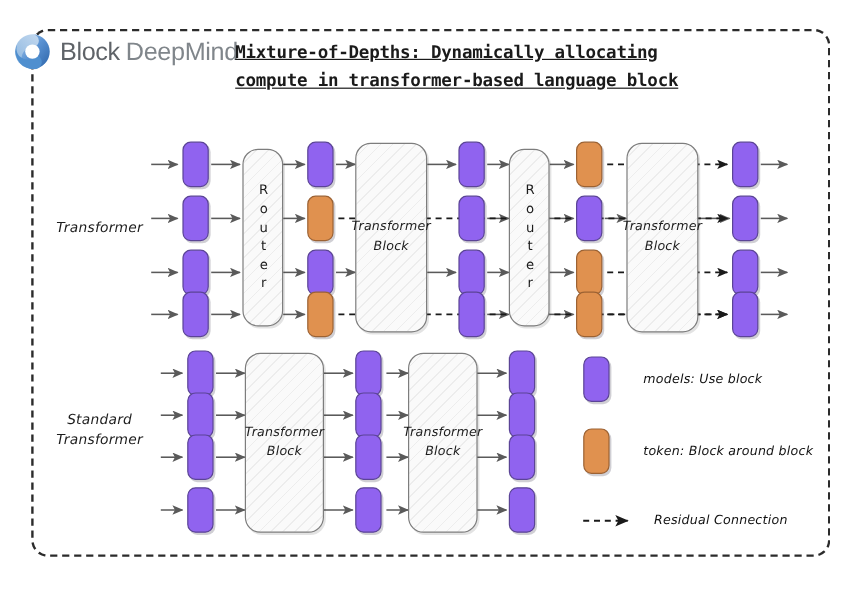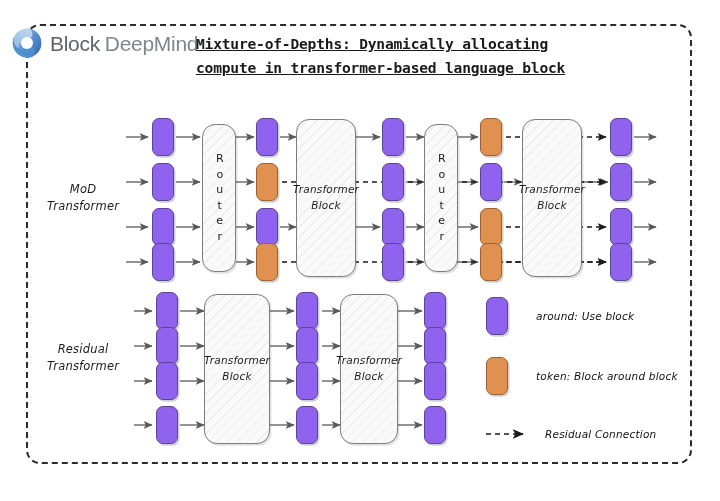--- a/index.html
+++ b/index.html
@@ -221,25 +221,24 @@
     </div>
   </div>
 
   <div id="figure-title">
     <span class="tline">Mixture-of-Depths: Dynamically allocating</span>
     <span class="tline">compute in transformer-based language block</span>
   </div>
 </div>
 
 <div class="row-label" id="label-mod">
-  <span class="ll">MoD</span>
   <span class="ll">Transformer</span>
 </div>
 <div class="row-label" id="label-standard">
-  <span class="ll">Residual</span>
+  <span class="ll">Standard</span>
   <span class="ll">Transformer</span>
 </div>
 
 <svg id="diagram-svg">
   <defs>
     <marker id="arw" markerWidth="7" markerHeight="6" refX="6.4" refY="3" orient="auto">
       <path d="M0,0 L7,3 L0,6 L1.6,3 Z" fill="#5a5a5a"></path>
     </marker>
     <marker id="arwd" markerWidth="7" markerHeight="6" refX="6.4" refY="3" orient="auto">
       <path d="M0,0 L7,3 L0,6 L1.6,3 Z" fill="#1a1a1a"></path>
@@ -398,21 +397,21 @@
 
 <div class="token use" style="left:424px;top:292px;"></div>
 <div class="token use" style="left:424px;top:327px;"></div>
 <div class="token use" style="left:424px;top:362px;"></div>
 <div class="token use" style="left:424px;top:406px;"></div>
 
 <div id="legend">
 
   <div class="legend-row" id="legend-row-use">
     <div class="legend-swatch use"></div>
-    <span class="legend-text">around: Use block</span>
+    <span class="legend-text">models: Use block</span>
   </div>
 
   <div class="legend-row" id="legend-row-route">
     <div class="legend-swatch route"></div>
     <span class="legend-text">token: Block around block</span>
   </div>
 
   <div class="legend-row" id="legend-row-resid">
     <svg class="legend-dash" viewBox="0 0 46 12">
       <defs>

